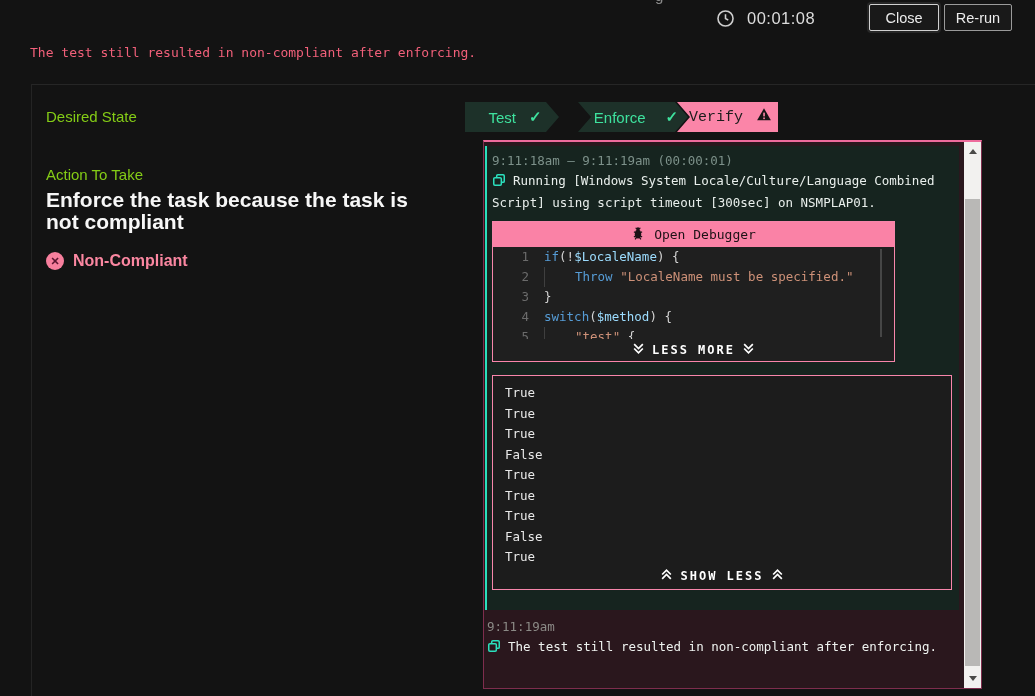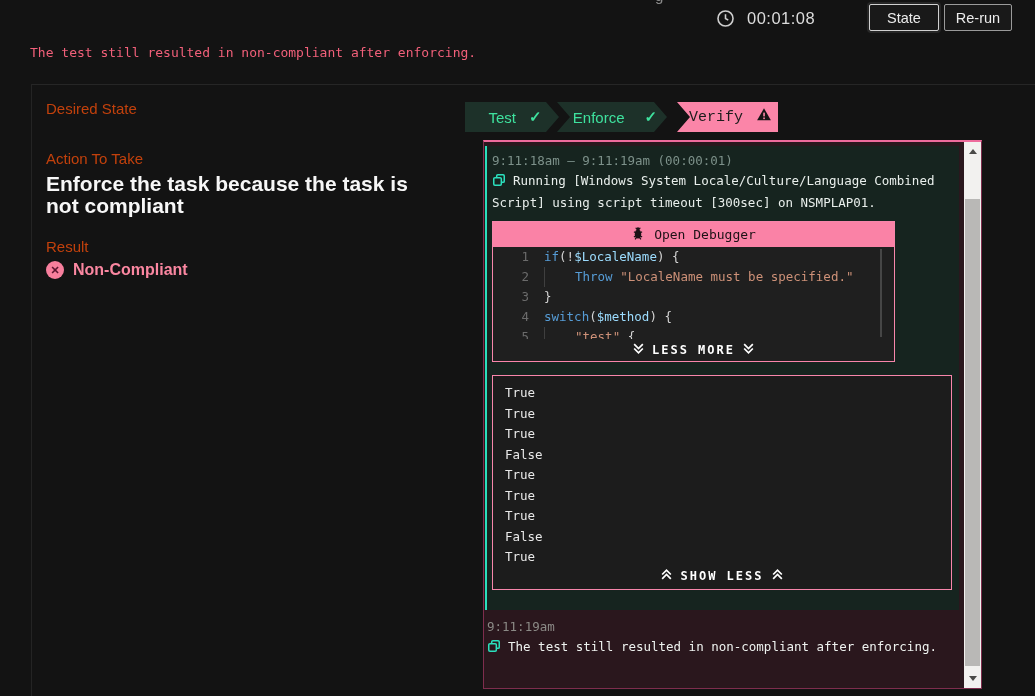--- a/index.html
+++ b/index.html
@@ -19,38 +19,38 @@
   
   .alert-line{position:absolute;left:30px;top:45px;font-family:"DejaVu Sans Mono",monospace;
               font-size:13px;color:#f2607a;}
 
   
   .frame-top{position:absolute;left:31px;top:84px;right:0;height:1px;background:#262626;}
   .frame-left{position:absolute;left:31px;top:84px;bottom:0;width:1px;background:#242424;}
 
   
   .left-col{position:absolute;left:46px;top:96px;width:400px;}
-  .sec-label{color:#c2410c;font-size:15px;margin:4px 0 6px 0;}
+  .sec-label{color:#84cc16;font-size:15px;margin:12px 0 6px 0;}
   .link-para{color:#29e2bf;font-size:15.5px;font-weight:600;line-height:27px;width:395px;margin:0;cursor:pointer;}
   .link-para .tgt{display:inline-block;vertical-align:-3px;margin-right:8px;}
   .action-text{color:#f7f7f7;font-size:21px;font-weight:600;line-height:22px;margin:0;}
   .result-row{display:flex;align-items:center;gap:9px;margin-top:2px;}
   .x-badge{width:18px;height:18px;border-radius:50%;background:#f77f9d;color:#5c1530;font-size:11px;
            font-weight:bold;display:flex;align-items:center;justify-content:center;line-height:1;}
   .result-text{color:#fb87a1;font-size:16px;font-weight:700;}
   .gap18{height:23px;}  .gap16{height:17px;}
 
   
   .stages{position:absolute;left:465px;top:102px;height:30px;}
   .stage{position:absolute;top:0;height:30px;display:flex;align-items:center;justify-content:center;
          gap:13px;font-size:15px;cursor:pointer;box-sizing:border-box;padding-left:6px;}
   .stage-success{background:#1d3129;color:#3ee29e;}
   .stage-warning{background:#fb85a8;color:#1c1c1c;font-weight:500;}
   .stage:nth-child(1){left:0;width:94px;clip-path:polygon(0 0,calc(100% - 13px) 0,100% 50%,calc(100% - 13px) 100%,0 100%);}
-  .stage:nth-child(2){left:92px;width:110px;clip-path:polygon(0 0,calc(100% - 13px) 0,100% 50%,calc(100% - 13px) 100%,0 100%,13px 50%);gap:20px;}
+  .stage:nth-child(2){left:113px;width:110px;clip-path:polygon(0 0,calc(100% - 13px) 0,100% 50%,calc(100% - 13px) 100%,0 100%,13px 50%);gap:20px;}
   .stage:nth-child(3){left:212px;width:101px;clip-path:polygon(0 0,100% 0,100% 100%,0 100%,13px 50%);padding-left:6px;font-family:Liberation Mono, monospace;}
   .stage .check{font-weight:bold;font-size:15px;}
 
   
   .terminal{position:absolute;left:483px;top:140px;width:499px;height:549px;box-sizing:border-box;
             background:#2a171d;border:1px solid #7e2d4d;border-top:2px solid #ee6b9c;
             font-family:"DejaVu Sans Mono",monospace;font-size:12.5px;}
   .entry{position:absolute;left:1px;top:4px;width:474px;height:464px;box-sizing:border-box;
          background:#16241f;border-left:2px solid #2be0bd;padding:5px 6px 0 5px;overflow:hidden;}
   .ts{color:#7d918a;line-height:20px;}
@@ -98,35 +98,34 @@
 
   <span class="clipped-artifact">g</span>
 
   <span class="clock">
     <svg width="19" height="19" viewBox="0 0 24 24" fill="none" stroke="#cfcfcf" stroke-width="2">
       <circle cx="12" cy="12" r="9.5"></circle>
         <path d="M12 6.5 V12 L15.5 14"></path>
     </svg>
   </span>
   <span class="elapsed">00:01:08</span>
-  <div class="btn btn-close">State</div>
+  <div class="btn btn-close">Close</div>
   <div class="btn btn-rerun">Re-run</div>
 
   <div class="alert-line">The test still resulted in non-compliant after enforcing.</div>
 
   <div class="frame-top"></div>
   <div class="frame-left"></div>
 
   <div class="left-col">
     <p class="sec-label">Desired State</p>
     <div class="gap18"></div>
     <p class="sec-label">Action To Take</p>
     <p class="action-text">Enforce the task because the task is not compliant</p>
     <div class="gap16"></div>
-    <p class="sec-label">Result</p>
     <div class="result-row">
       <span class="x-badge">✕</span>
       <span class="result-text">Non-Compliant</span>
     </div>
   </div>
 
   <div class="stages" id="stages">
       <div class="stage stage-success">
         <span>Test</span>
         <span class="check">✓</span>

